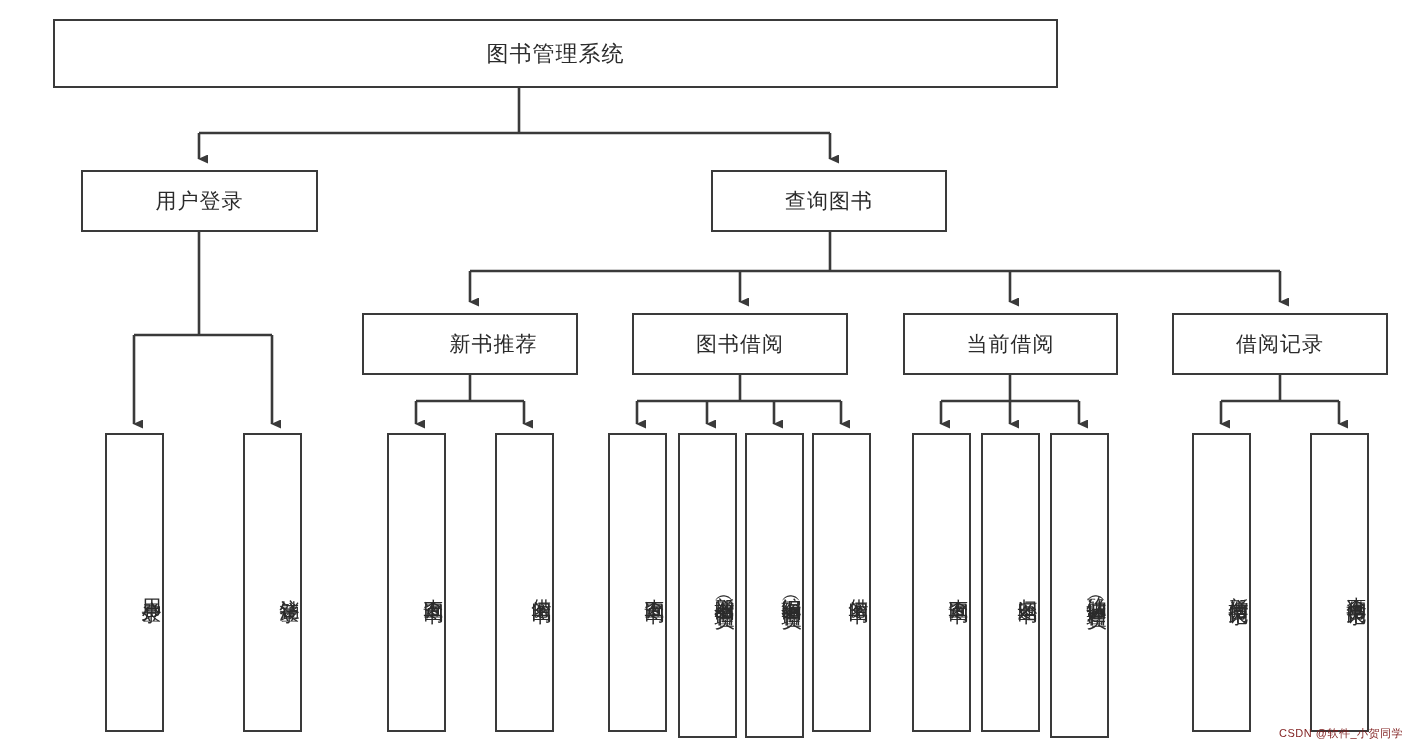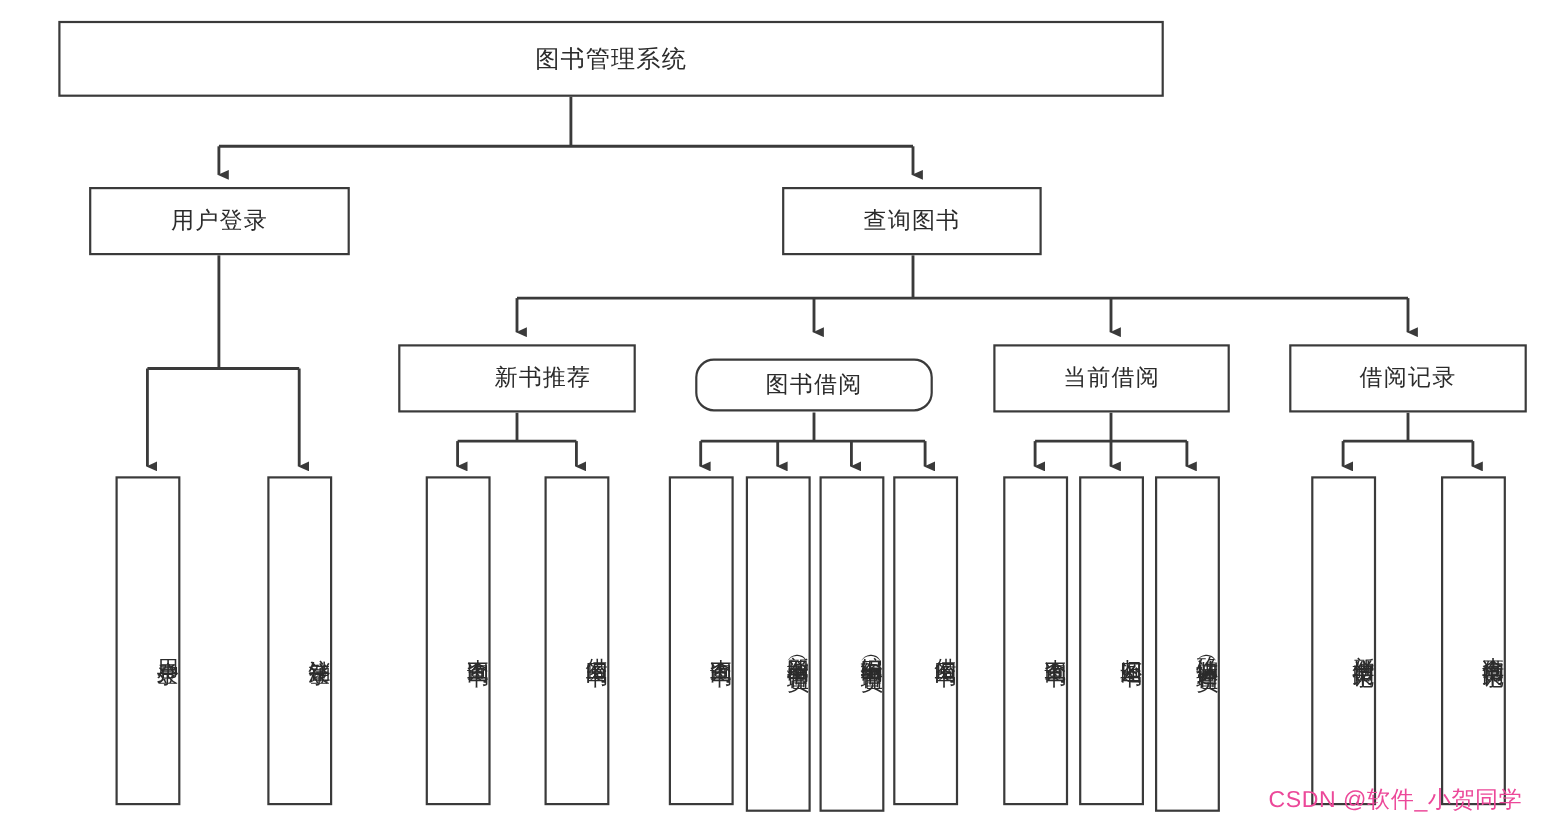--- a/index.html
+++ b/index.html
@@ -54,24 +54,24 @@
     writing-mode: vertical-rl;
     text-orientation: upright;
     display: block;
     white-space: nowrap;
   }
   .node.root {
     font-size: 22px;
   }
   #watermark {
     position: absolute;
-    right: 21px;
+    right: 2px;
     bottom: 6px;
-    font-size: 21px;
-    color: #ec4899;
+    font-size: 11px;
+    color: #7f1d1d;
     letter-spacing: 0.5px;
     white-space: nowrap;
   }
 </style>
 </head>
 <body>
 
 <div id="canvas">
 
   <svg id="wires" viewBox="0 0 1405 747">
@@ -131,21 +131,21 @@
   <div class="node h" style="left:81px; top:170px; width:237px; height:62px;">
     <span>用户登录</span>
   </div>
   <div class="node h" style="left:711px; top:170px; width:236px; height:62px;">
     <span>查询图书</span>
   </div>
 
   <div class="node h" style="left:362px; top:313px; width:216px; height:62px;padding-left:47px;">
     <span>新书推荐</span>
   </div>
-  <div class="node h" style="left:632px; top:326px; width:216px; height:48px;border-radius:17px;">
+  <div class="node h" style="left:632px; top:313px; width:216px; height:62px;">
     <span>图书借阅</span>
   </div>
   <div class="node h" style="left:903px; top:313px; width:215px; height:62px;">
     <span>当前借阅</span>
   </div>
   <div class="node h" style="left:1172px; top:313px; width:216px; height:62px;">
     <span>借阅记录</span>
   </div>
 
   <div class="node v" style="left:105px; top:433px; width:59px; height:299px;">

